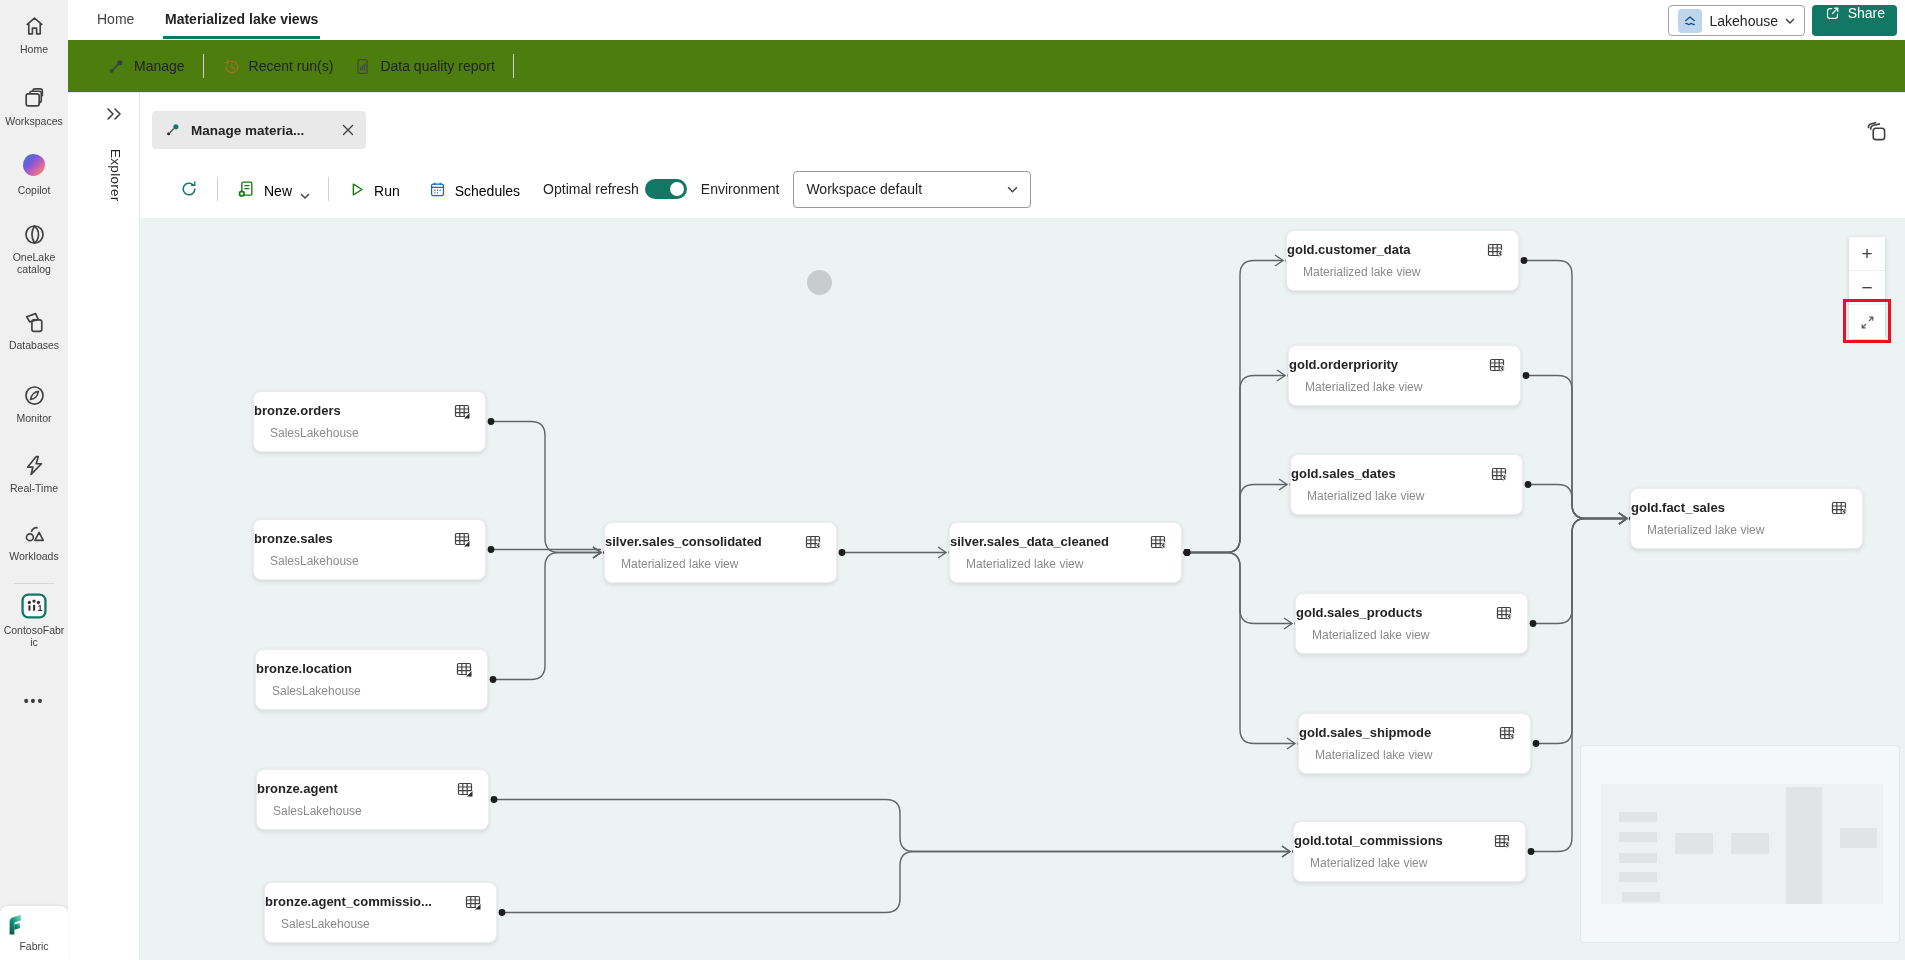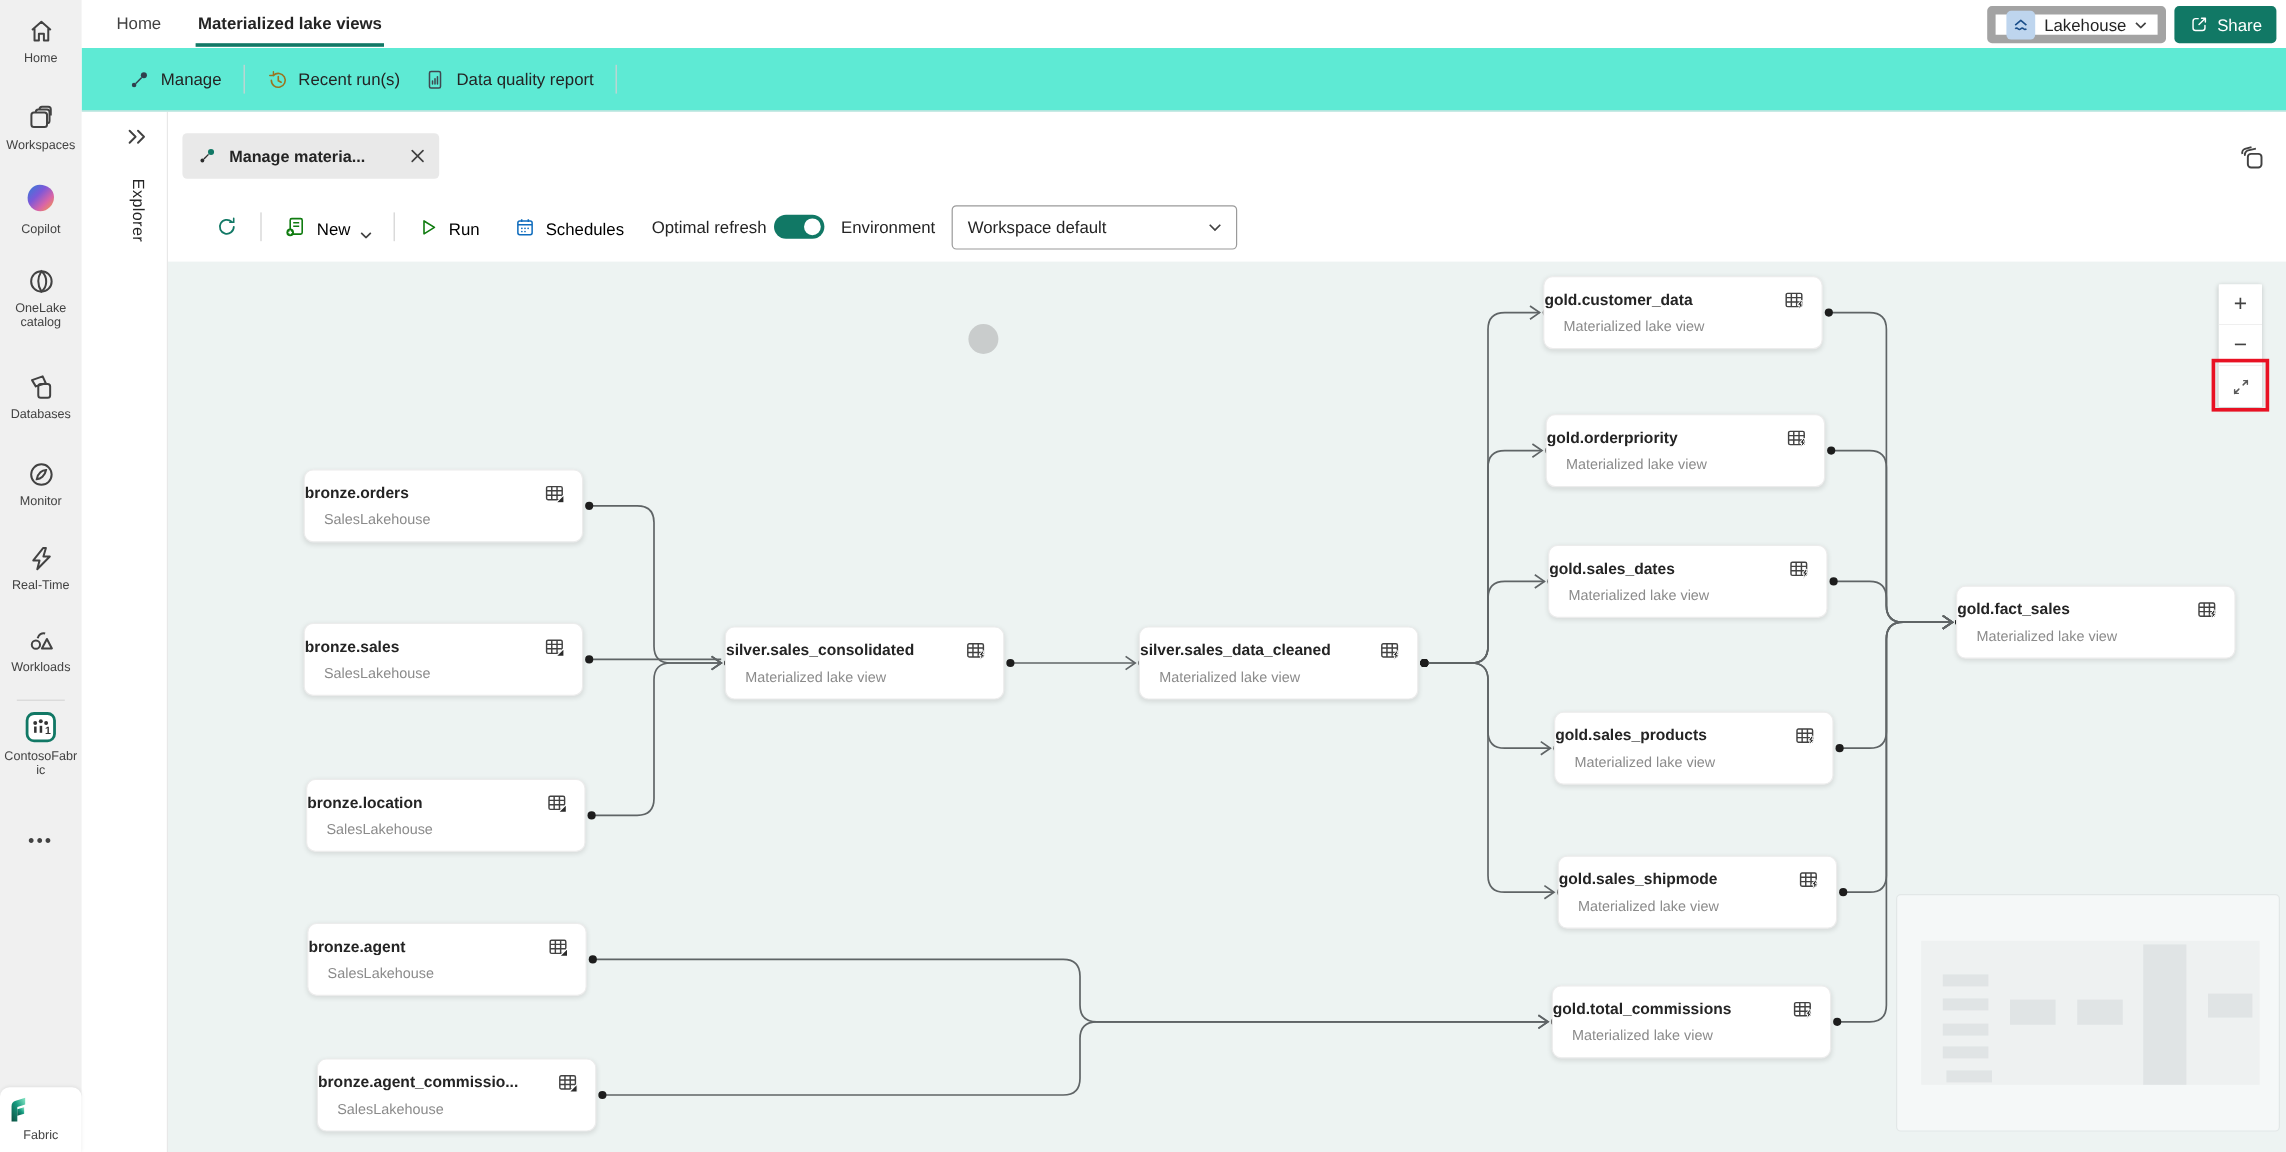--- a/index.html
+++ b/index.html
@@ -15,26 +15,26 @@
   .break-all .rail-label { word-break:break-all; }
   .rail-divider { position:absolute; left:14px; width:40px; border-top:1px solid #d6d6d6; }
   #fabric-card { position:absolute; left:0; bottom:0; width:68px; height:54px; background:#fff; border-radius:8px 8px 0 0; box-shadow:0 -1px 3px rgba(0,0,0,.06); text-align:center; padding-top:4px; }
   #fabric-card .rail-label { margin-top:2px; }
   #more-dots { letter-spacing:2px; font-weight:bold; color:#424242; font-size:14px; }
 
   
   #top-header { position:absolute; left:68px; top:0; right:0; height:40px; background:#fff; z-index:20; }
   .hdr-tab { position:absolute; top:0; height:39px; line-height:39px; font-size:14px; color:#424242; cursor:pointer; padding:0 2px; }
   .hdr-tab.active { color:#242424; font-weight:700; border-bottom:3px solid var(--accent); }
-  #lakehouse-btn { position:absolute; right:100px; top:5px; height:31px; border:7px solid #a3a3a3; border-radius:4px; background:#fff; display:flex; align-items:center; gap:7px; padding:0 9px; font-size:14px; color:#242424; cursor:pointer; }
-  #share-btn { position:absolute; right:8px; top:5px; height:31px; border:none; border-radius:4px; background:var(--accent); color:#fff; display:flex; align-items:center; gap:7px; padding:0 12px; font-size:14px; cursor:pointer; }
+  #lakehouse-btn { position:absolute; right:100px; top:5px; height:31px; border:1px solid #a3a3a3; border-radius:4px; background:#fff; display:flex; align-items:center; gap:7px; padding:0 9px; font-size:14px; color:#242424; cursor:pointer; }
+  #share-btn { position:absolute; right:8px; top:5px; height:31px; border:none; border-radius:4px; background:var(--accent); color:#fff; display:flex; gap:7px; padding:0 12px; font-size:14px; cursor:pointer; }
   .lakehouse-chip { width:24px; height:24px; background:#bed5ee; border-radius:4px; display:flex; align-items:center; justify-content:center; }
 
   
-  #menubar { position:absolute; left:68px; top:40px; right:0; height:53px; background:#5eead4; border-bottom:1px solid #e4e4e4; display:flex; align-items:center; padding-left:29px; z-index:20;text-align:center; }
+  #menubar { position:absolute; left:68px; top:40px; right:0; height:53px; background:#4d7c0f; border-bottom:1px solid #e4e4e4; display:flex; align-items:center; padding-left:29px; z-index:20;text-align:center; }
   .mb-item { display:flex; align-items:center; gap:8px; font-size:14px; color:#242424; padding:7px 10px; border-radius:4px; cursor:pointer; }
   .mb-sep { width:1px; height:24px; background:#d1d1d1; margin:0 8px; }
 
   
   #workspace { position:absolute; left:68px; top:93px; right:0; bottom:0; background:#fff; }
   #explorer-strip { position:absolute; left:23px; top:0; width:49px; bottom:0; background:#fff; border-right:1px solid #e8e8e8; z-index:10; }
   #explorer-expand { position:absolute; left:12px; top:12px; cursor:pointer; }
   #explorer-title { position:absolute; left:50%; top:56px; transform:translateX(-50%); writing-mode:vertical-rl; font-size:13.5px; color:#242424; letter-spacing:.3px; }
 
   #tabstrip { position:absolute; left:72px; top:0; right:0; height:67px; background:#fff; }

